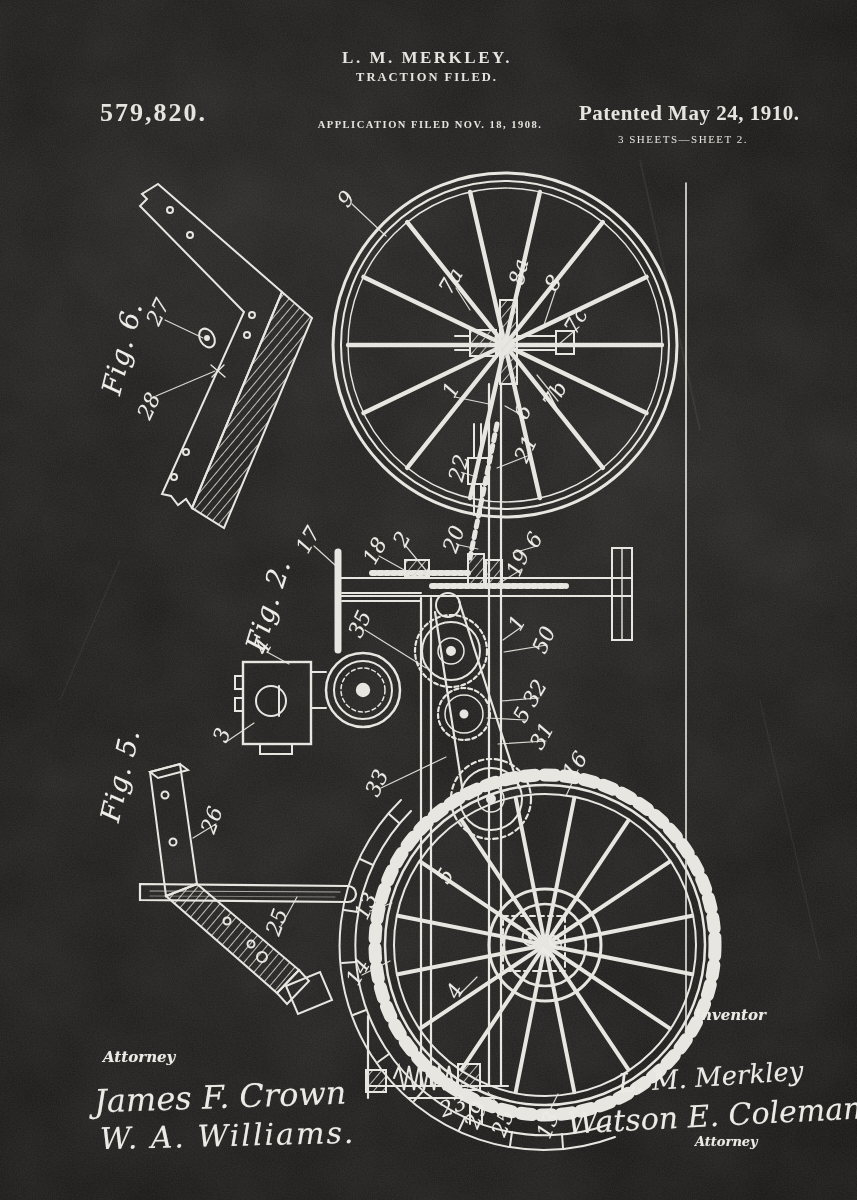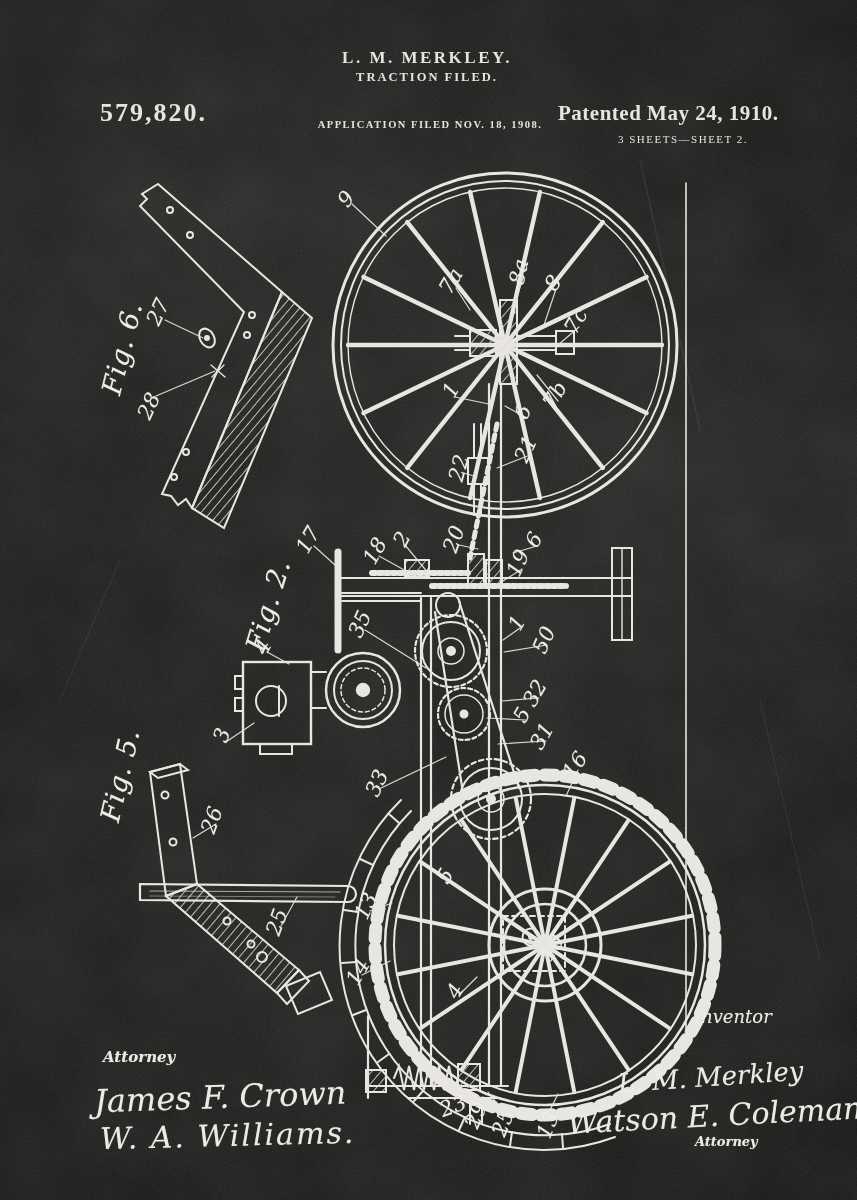--- a/index.html
+++ b/index.html
@@ -12,39 +12,39 @@
       radial-gradient(1400px 1000px at 50% 45%, #1b1a18, #141312 70%, #0f0e0d);
     font-family:"Liberation Serif", serif;
     color:#e8e6e0;
   }
   .abs { position:absolute; }
   .hdr { position:absolute; white-space:nowrap; color:#e6e4de; }
   .patent-number { font-size:26px; font-weight:bold; letter-spacing:2px; }
   .inventor-name { font-size:17px; font-weight:bold; letter-spacing:2.5px; transform:translateX(-50%); }
   .doc-title { font-size:12.5px; font-weight:bold; letter-spacing:2px; transform:translateX(-50%); }
   .app-line { font-size:10.5px; font-weight:bold; letter-spacing:1.5px; transform:translateX(-50%); }
-  .patented-line { font-size:21px; font-weight:bold; letter-spacing:0.5px; }
+  .patented-line { font-size:21px; font-weight:bold; letter-spacing:0.5px;margin-left:21px; }
   .sheet-line { font-size:11px; font-weight:normal; letter-spacing:1.5px; }
   .part-label {
     position:absolute; font-family:"DejaVu Serif", serif; font-style:italic;
     font-size:21px; color:#eceae4; white-space:nowrap; text-shadow:0 0 1px rgba(255,255,255,0.35);
   }
   .figure-label {
     position:absolute; font-family:"DejaVu Serif", serif; font-style:italic;
     font-size:27px; letter-spacing:1px; color:#efede7; white-space:nowrap;
     text-shadow:0 0 1px rgba(255,255,255,0.4);
   }
   .sig {
     position:absolute; font-family:"DejaVu Serif", serif; font-style:italic;
     color:#eceae4; white-space:nowrap; text-shadow:0 0 1px rgba(255,255,255,0.35);
   }
   .witnesses-label { font-size:15px; font-weight:bold; }
   .witness-1 { font-size:32px; transform:rotate(-2deg); }
   .witness-2 { font-size:30px; transform:rotate(-1.5deg); letter-spacing:2px; }
-  .inventor-label { font-size:18px; font-weight:normal; }
+  .inventor-label { font-size:15px; font-weight:bold; }
   .inventor-sig { font-size:26px; transform:rotate(-4deg); }
   .attorney-sig { font-size:30px; transform:rotate(-3deg); }
   .attorney-label { font-size:13px; font-weight:bold; }
   svg.draw { position:absolute; left:0; top:0; }
 </style>
 </head>
 <body>
 
 <div class="poster">
 

